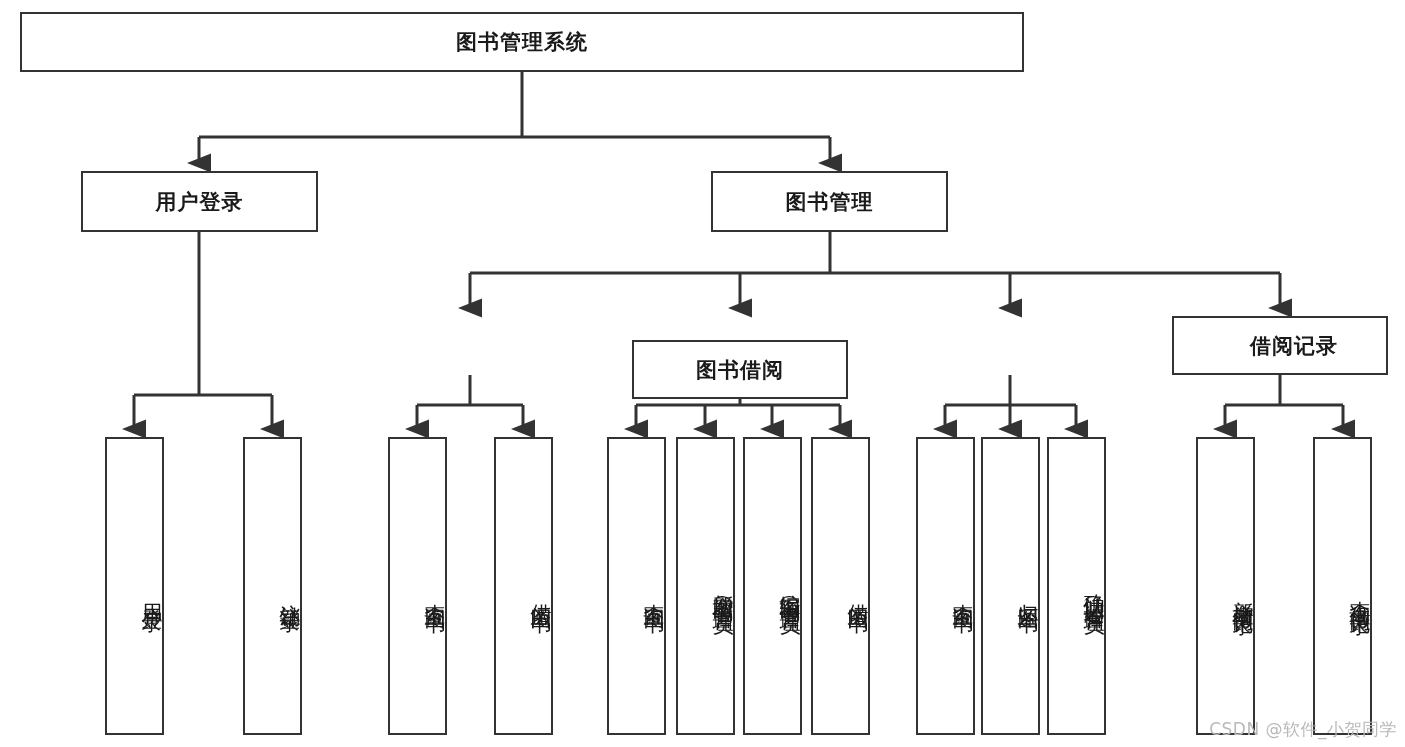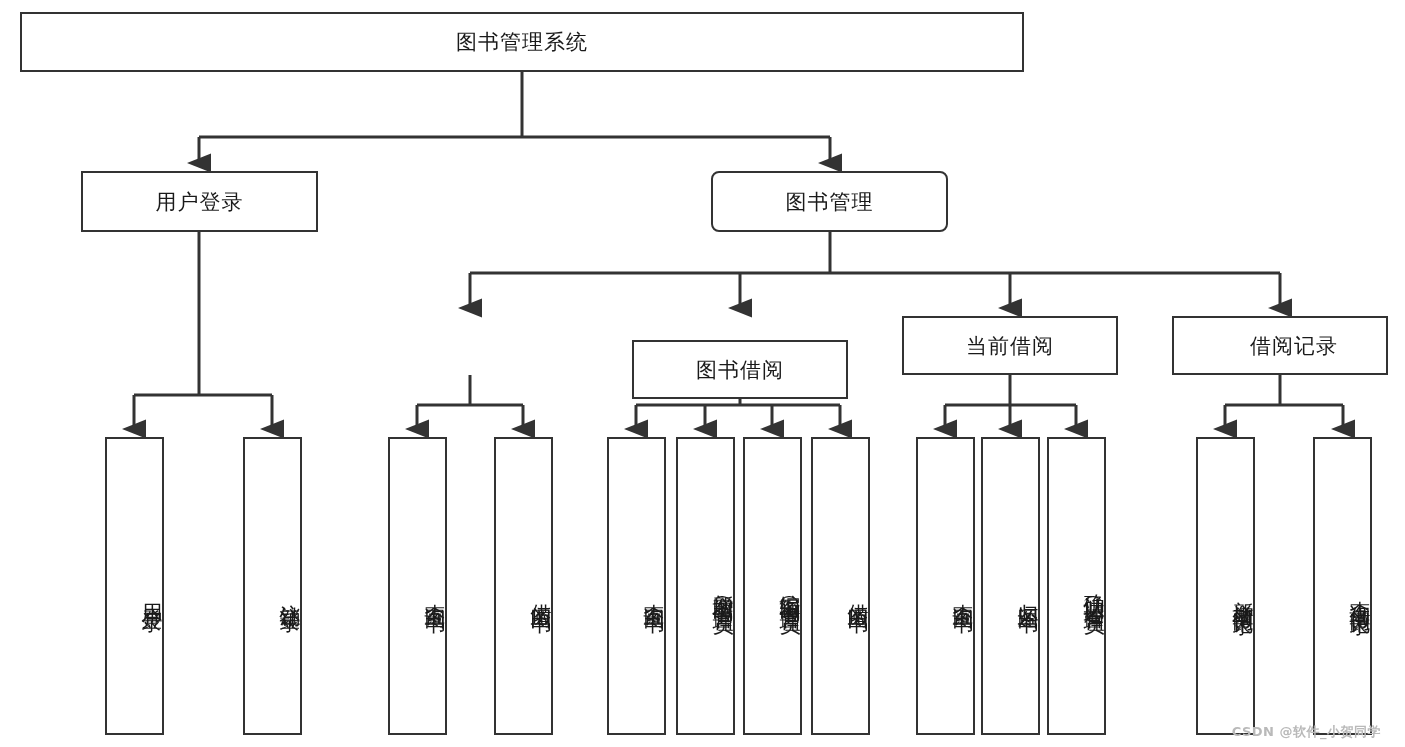--- a/index.html
+++ b/index.html
@@ -31,43 +31,43 @@
     border: 2px solid #333333;
     display: flex;
     align-items: center;
     justify-content: center;
     color: #1a1a1a;
   }
   .node-h {
     font-size: 21px;
     letter-spacing: 1px;
     white-space: nowrap;
+    font-weight: bold;
   }
   .node-v {
     writing-mode: vertical-rl;
     text-orientation: upright;
     font-size: 21px;
     letter-spacing: 3px;
     line-height: 1;
     align-items: flex-start;
     justify-content: center;
     padding-top: 14px;
   }
   .node-v.tall {
     padding-top: 8px;
   }
   .watermark {
     position: absolute;
-    right: 24px;
+    right: 8px;
     bottom: 6px;
-    font-size: 13px;
+    font-size: 17px;
     color: #b9b9b9;
     letter-spacing: 0.5px;
     white-space: nowrap;
-    font-weight: bold;
   }
 </style>
 </head>
 <body>
 
 <div id="canvas">
 
   <svg class="edges" viewBox="0 0 1405 747" xmlns="http://www.w3.org/2000/svg">
     <defs>
       <marker id="arrow" markerWidth="10" markerHeight="10" refX="3.2" refY="4" orient="auto" markerUnits="strokeWidth">
@@ -118,29 +118,26 @@
     </g>
   </svg>
 
   <div class="node node-h" style="left:20px; top:12px; width:1004px; height:60px;">
     <span>图书管理系统</span>
   </div>
 
   <div class="node node-h" style="left:81px; top:171px; width:237px; height:61px;">
     <span>用户登录</span>
   </div>
-  <div class="node node-h" style="left:711px; top:171px; width:237px; height:61px;border-radius:8px;">
+  <div class="node node-h" style="left:711px; top:171px; width:237px; height:61px;">
     <span>图书管理</span>
   </div>
 
   <div class="node node-h" style="left:632px; top:316px; width:216px; height:59px;margin-top:24px;">
     <span>图书借阅</span>
-  </div>
-  <div class="node node-h" style="left:902px; top:316px; width:216px; height:59px;">
-    <span>当前借阅</span>
   </div>
   <div class="node node-h" style="left:1172px; top:316px; width:216px; height:59px;padding-left:28px;">
     <span>借阅记录</span>
   </div>
 
   <div class="node node-v" style="left:105px; top:437px; width:59px; height:298px;">
     <span>用户登录</span>
   </div>
   <div class="node node-v" style="left:243px; top:437px; width:59px; height:298px;">
     <span>注销登录</span>

